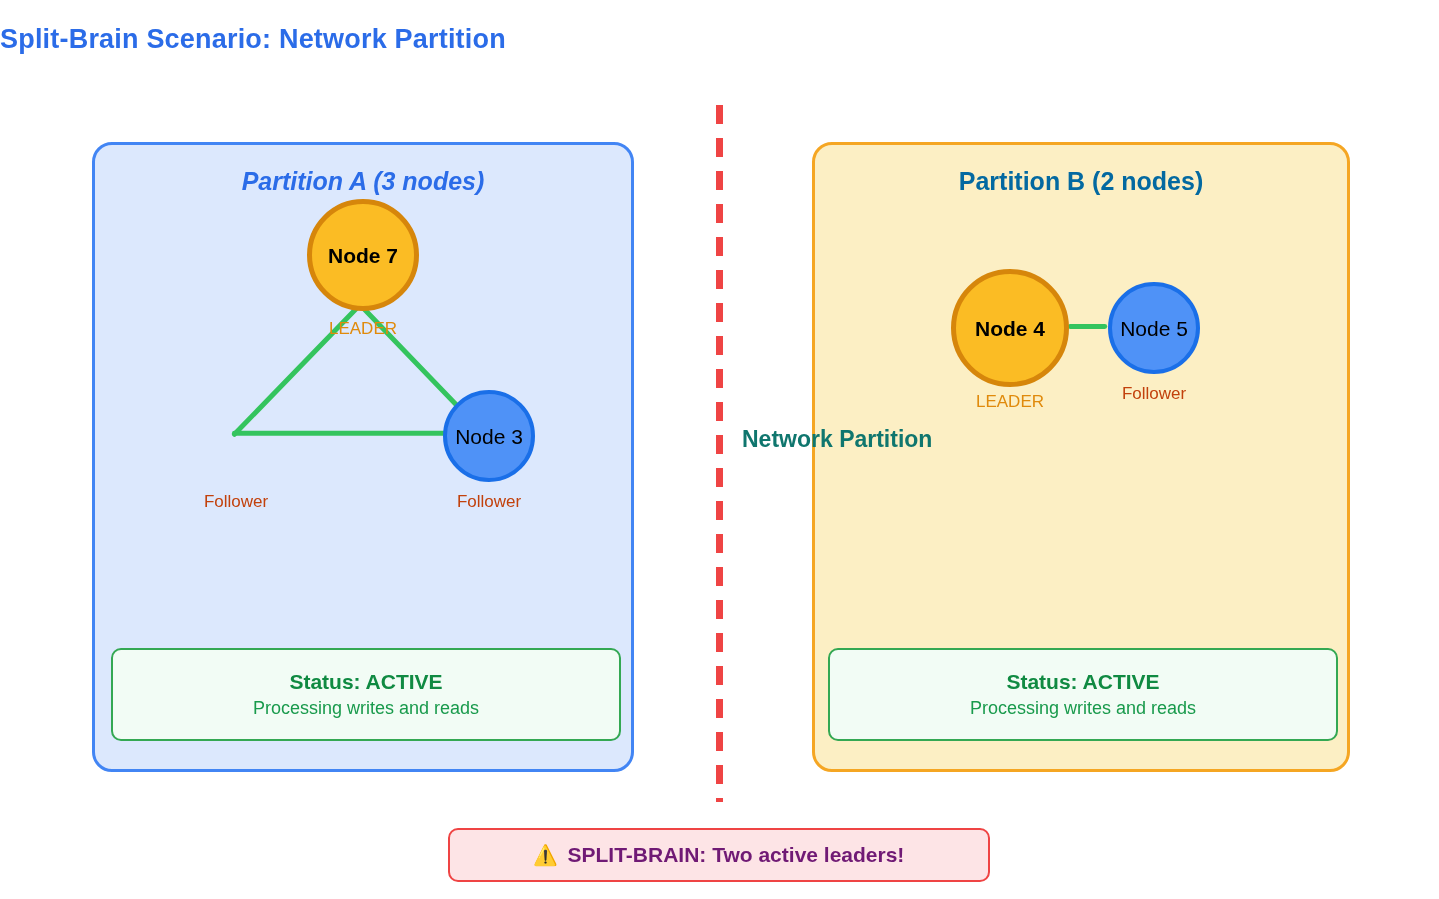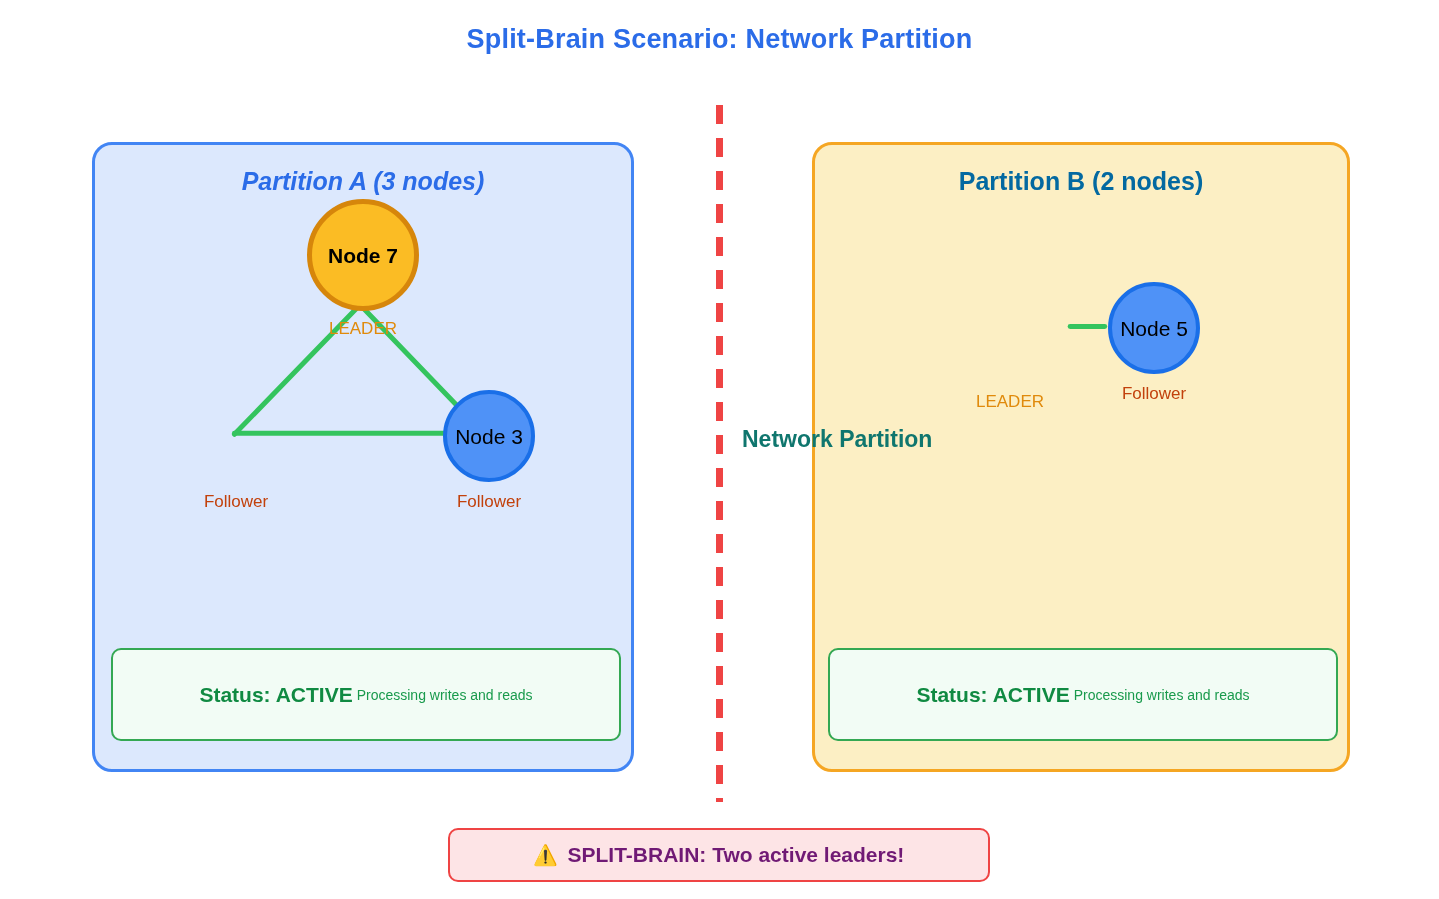--- a/index.html
+++ b/index.html
@@ -8,21 +8,20 @@
     background:#ffffff;
     font-family:"Liberation Sans", sans-serif;
     overflow:hidden;
     position:relative;
   }
   #stage{position:absolute;left:0;top:0;width:1439px;height:899px;}
 
   
   .title{
     position:absolute;left:0;top:24px;width:1439px;
-    text-align:center;
     font-size:27px;font-weight:bold;
     color:#2B6CE8;
     letter-spacing:.2px;
     white-space:nowrap;
   }
 
   
   .partition{
     position:absolute;
     border-radius:20px;
@@ -84,29 +83,29 @@
   
   .links{position:absolute;left:0;top:0;width:100%;height:100%;z-index:2;}
 
   
   .status-card{
     position:absolute;
     box-sizing:border-box;
     border:2px solid #34A853;
     background:#F2FCF5;
     border-radius:10px;
-    display:flex;flex-direction:row;
+    display:flex;flex-direction:column;
     align-items:center;justify-content:center;
     gap:4px;
   }
   .status-main{
     font-size:21px;font-weight:bold;color:#108A42;white-space:nowrap;
   }
   .status-sub{
-    font-size:14px;color:#199A4C;white-space:nowrap;
+    font-size:18px;color:#199A4C;white-space:nowrap;
   }
 
   
   .divider{
     position:absolute;
     left:716px;top:105px;
     width:7px;height:697px;
     background:repeating-linear-gradient(
       to bottom,
       #EF4444 0px, #EF4444 19px,
@@ -179,20 +178,23 @@
     </div>
   </div>
 
   <div class="partition b">
     <div class="partition-title">Partition B (2 nodes)</div>
 
     <svg class="links" viewBox="0 0 538 630" width="538" height="630">
       <line x1="258" y1="183" x2="293" y2="183" stroke="#34C45E" stroke-width="5" stroke-linecap="round"></line>
     </svg>
 
+    <div class="node leader" style="left:136px;top:124px;width:118px;height:118px;">
+      <span class="node-label">Node 4</span>
+    </div>
     <div class="role leader-role" style="left:135px;top:247px;width:120px;">
       <span>LEADER</span>
     </div>
 
     <div class="node follower" style="left:293px;top:137px;width:92px;height:92px;">
       <span class="node-label">Node 5</span>
     </div>
     <div class="role follower-role" style="left:279px;top:239px;width:120px;">
       <span>Follower</span>
     </div>

